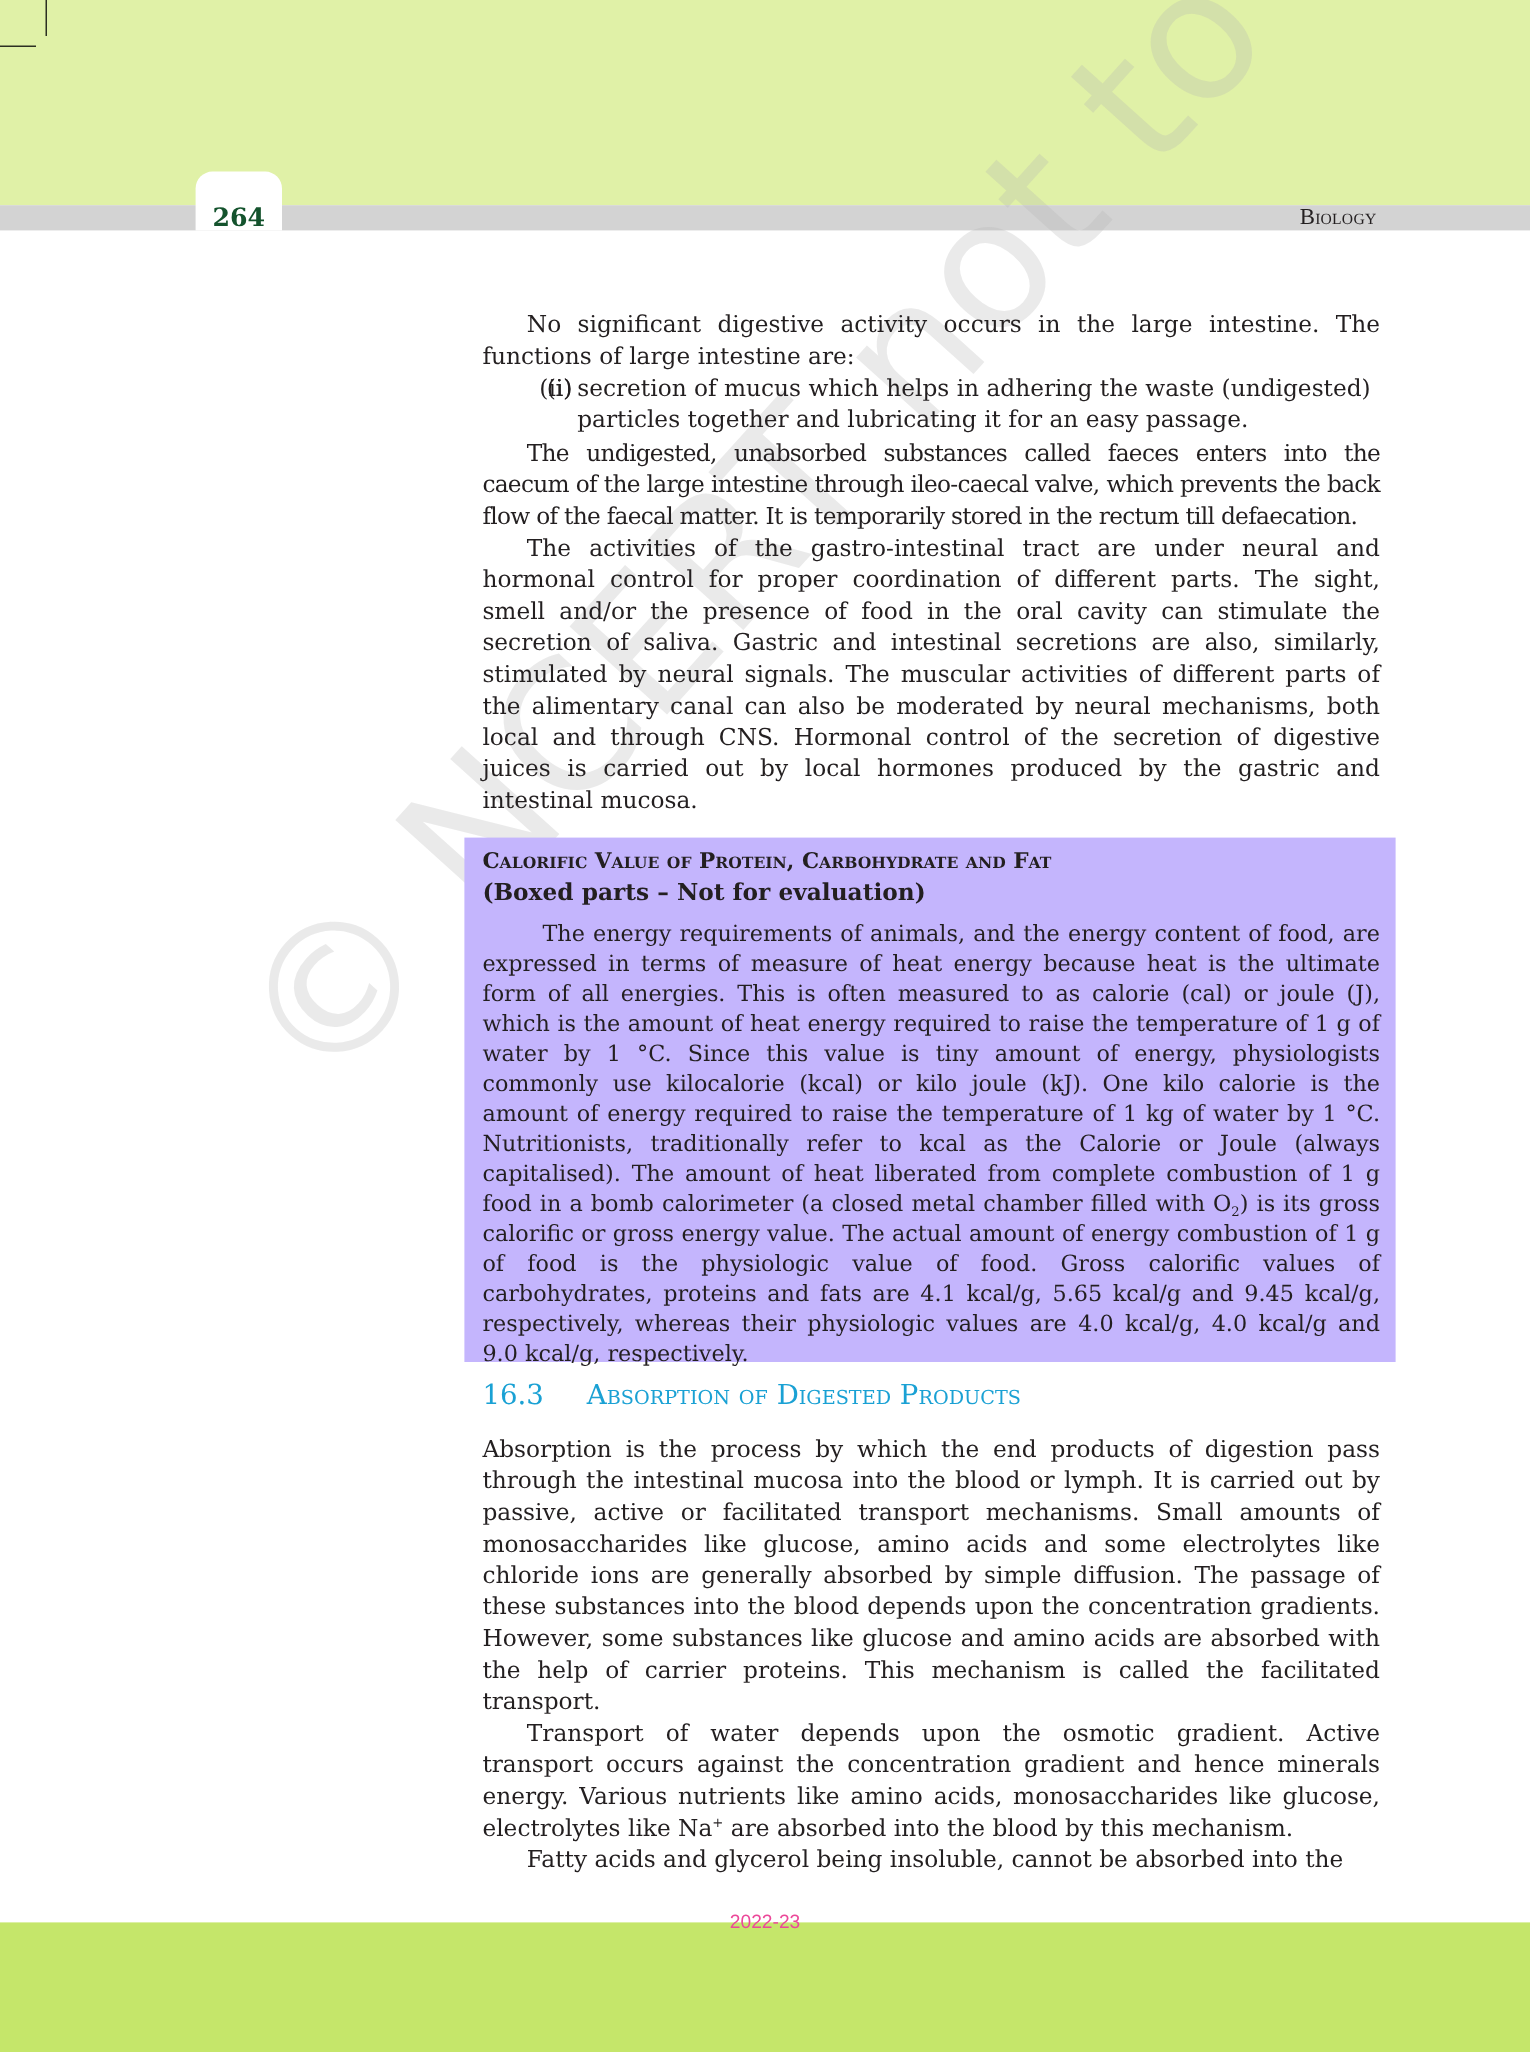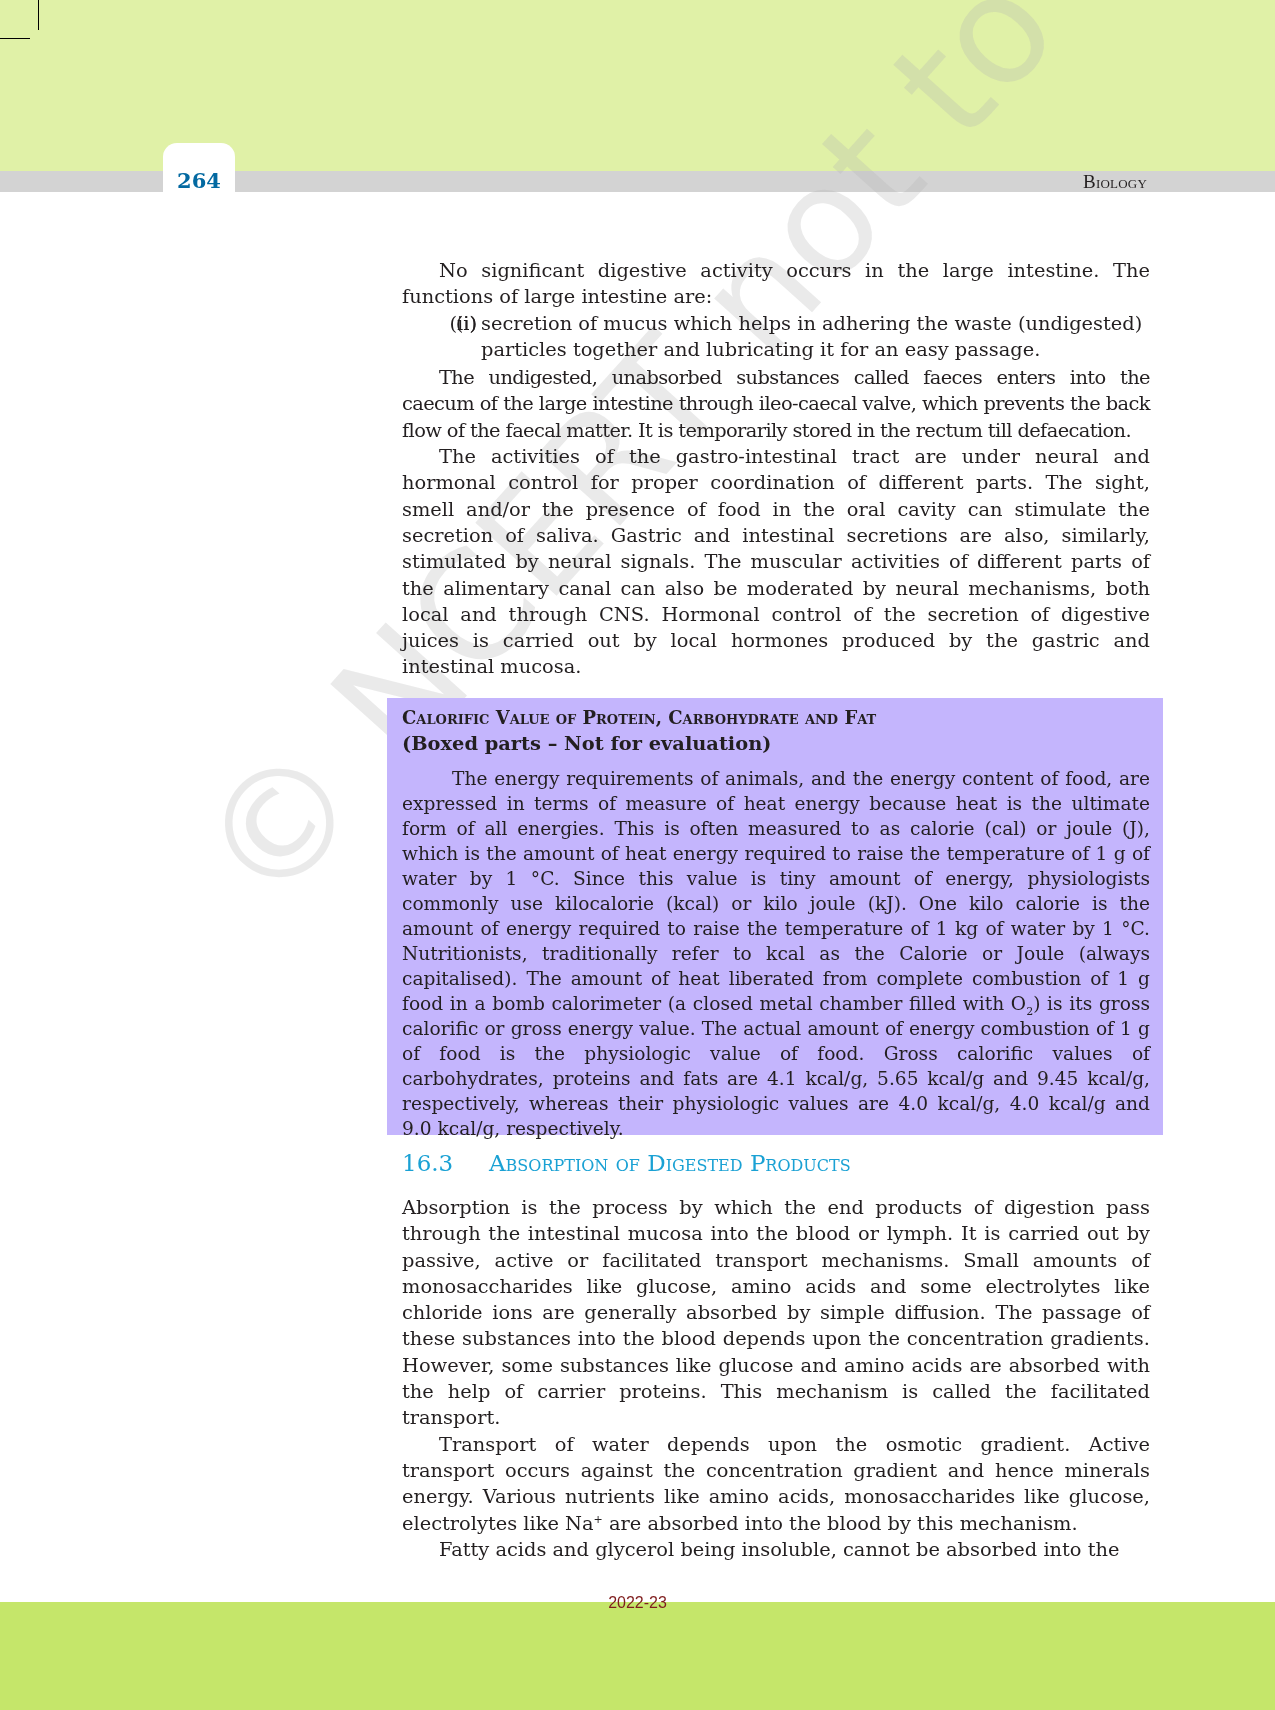--- a/index.html
+++ b/index.html
@@ -10,31 +10,31 @@
     color: #231f20;
   }
   .top-band { position: absolute; left: 0; top: 0; width: 1275px; height: 171px; background: #e0f1a7; }
   .header-bar { position: absolute; left: 0; top: 171px; width: 1275px; height: 21px; background: #d3d3d3; }
   .page-tab {
     position: absolute; left: 163px; top: 143px; width: 72px; height: 49px;
     background: #ffffff; border-radius: 14px 14px 0 0;
   }
   .page-number {
     position: absolute; left: 163px; top: 168px; width: 72px; text-align: center;
-    font-family: "DejaVu Serif", serif; font-weight: bold; font-size: 21px; color: #0369a1;
+    font-family: "DejaVu Serif", serif; font-weight: bold; font-size: 21px; color: #14532d;
   }
   .running-head {
     position: absolute; right: 128px; top: 171px; font-size: 19px; font-family: "Liberation Serif", serif;
     font-variant: small-caps; letter-spacing: 0.2px; color: #231f20;
   }
   .crop-mark { position: absolute; background: #000; }
   .bottom-band { position: absolute; left: 0; top: 1602px; width: 1275px; height: 108px; background: #c5e66a; }
   .footer-year {
     position: absolute; left: 0; width: 1275px; top: 1594px; text-align: center;
-    font-family: "Liberation Sans", sans-serif; font-size: 16px; color: #7f1d1d;
+    font-family: "Liberation Sans", sans-serif; font-size: 16px; color: #ec4899;
   }
   .content { position: absolute; left: 402px; top: 258px; width: 748px; }
   p { margin: 0; font-size: 19.4px; line-height: 26.3px; text-align: justify; }
   .indent { text-indent: 37px; }
   .list { margin: 0; padding: 0; list-style: none; }
   .list li { position: relative; padding-left: 79px; font-size: 19.4px; line-height: 26.3px; text-align: left; }
   .list .marker { position: absolute; left: 40px; width: 35px; text-align: right; }
   .para-gap { margin-top: 2px; }
   .box {
     position: absolute; left: 387px; top: 698px; width: 776px; height: 437px;

